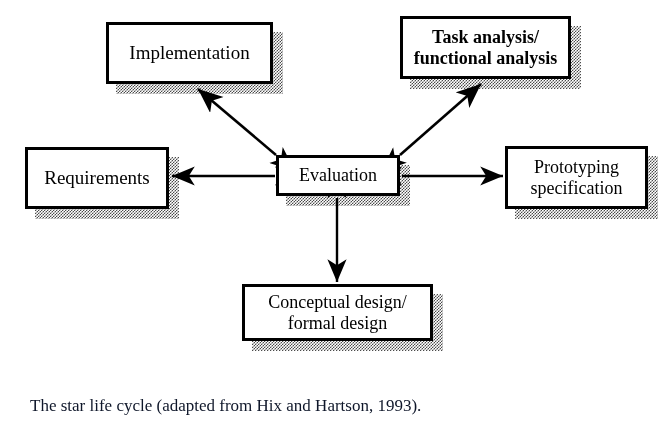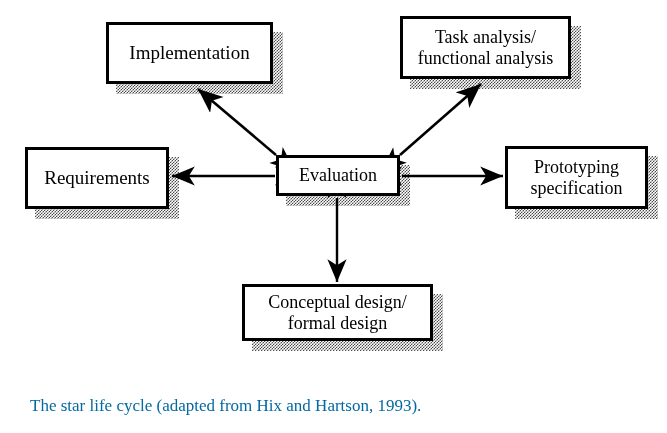--- a/index.html
+++ b/index.html
@@ -52,21 +52,21 @@
     left: 0;
     top: 0;
     width: 667px;
     height: 433px;
     z-index: 3;
     pointer-events: none;
   }
   
   #caption {
     position: absolute;
-    color: #0369a1;
+    color: #0f172a;
     white-space: nowrap;
     z-index: 6;
     text-align: center;
   }
 </style>
 </head>
 <body>
 
 <div id="canvas">
 
@@ -95,21 +95,21 @@
 
     <line x1="402" y1="176" x2="503" y2="176" stroke="#000000" stroke-width="2.4" marker-start="url(#ah-start)" marker-end="url(#ah-end)"></line>
 
     <line x1="337" y1="198" x2="337" y2="282" stroke="#000000" stroke-width="2.4" marker-start="url(#ah-start)" marker-end="url(#ah-end)"></line>
   </svg>
 
   <div class="node" style="left:106px; top:22px; width:167px; height:62px;">
     <span class="node-label" style="font-size:19px;">Implementation</span>
   </div>
 
-  <div class="node" style="left:400px; top:16px; width:171px; height:63px;">
+  <div class="node" style="left:400px; top:16px; width:171px; height:63px;font-weight:bold;">
     <span class="node-label" style="font-size:18px;">Task analysis/
 functional analysis</span>
   </div>
 
   <div class="node" style="left:25px; top:147px; width:144px; height:62px;">
     <span class="node-label" style="font-size:19px;">Requirements</span>
   </div>
 
   <div class="node" style="left:276px; top:155px; width:124px; height:41px;">
     <span class="node-label" style="font-size:18px;">Evaluation</span>

